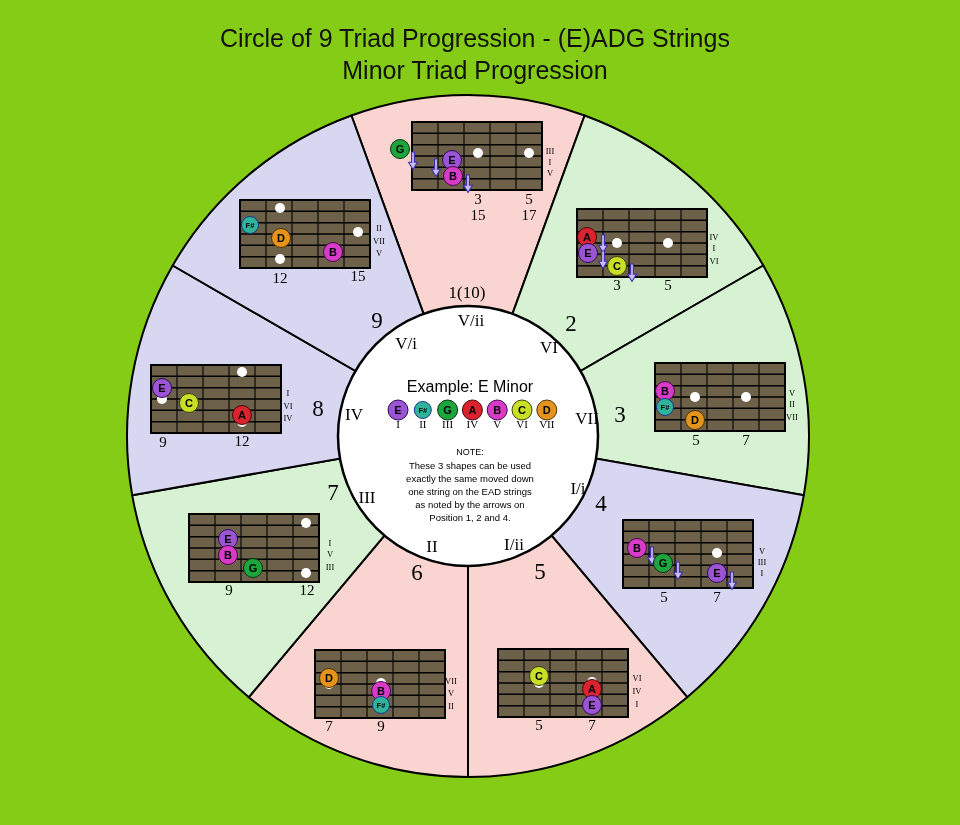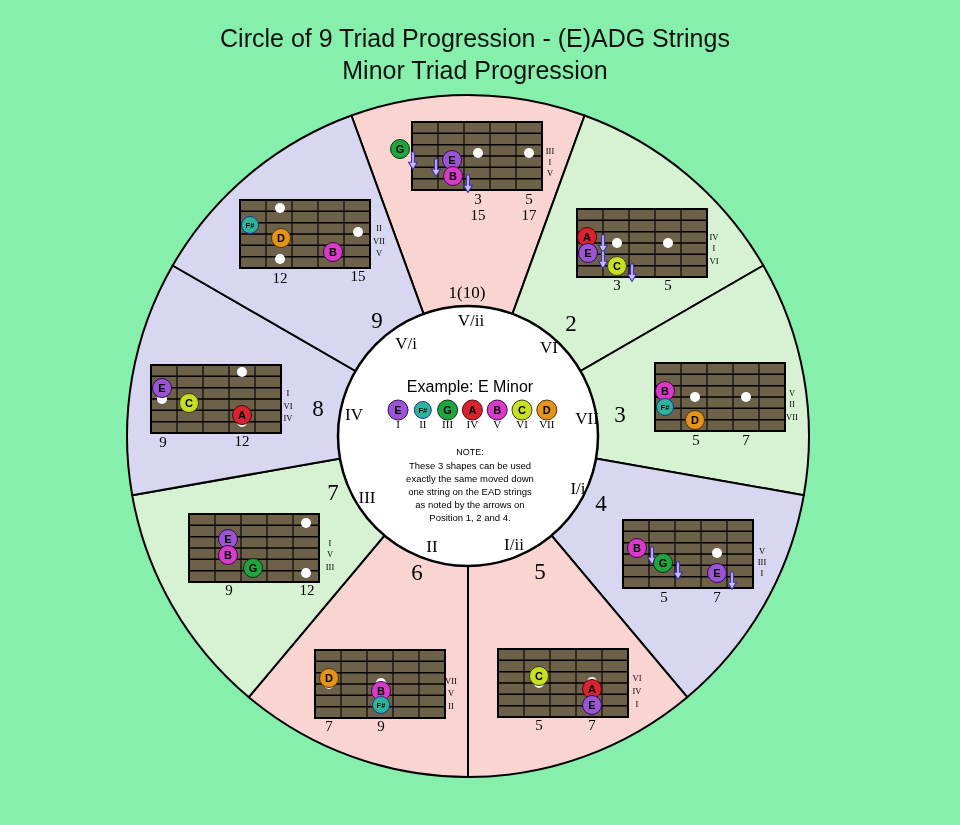--- a/index.html
+++ b/index.html
@@ -1,16 +1,16 @@
 <!DOCTYPE html>
 <html><head>
 <meta charset="utf-8">
 <style>
   html,body{margin:0;padding:0;background:#ffffff;}
-  .stage{position:relative;width:960px;height:825px;background:#86efac;overflow:hidden;}
+  .stage{position:relative;width:960px;height:825px;background:#84cc16;overflow:hidden;}
   svg{display:block;}
   text{font-family:"Liberation Serif",serif;fill:#000000;}
   .sans{font-family:"Liberation Sans",sans-serif;}
   .mid{text-anchor:middle;}
   .title{font-size:25px;fill:#111111;}
   .wnum{font-size:23px;}
   .pos1num{font-size:17px;}
   .innum{font-size:17px;}
   .fn{font-size:15px;text-anchor:middle;}
   .sn{font-size:8.5px;text-anchor:middle;}

